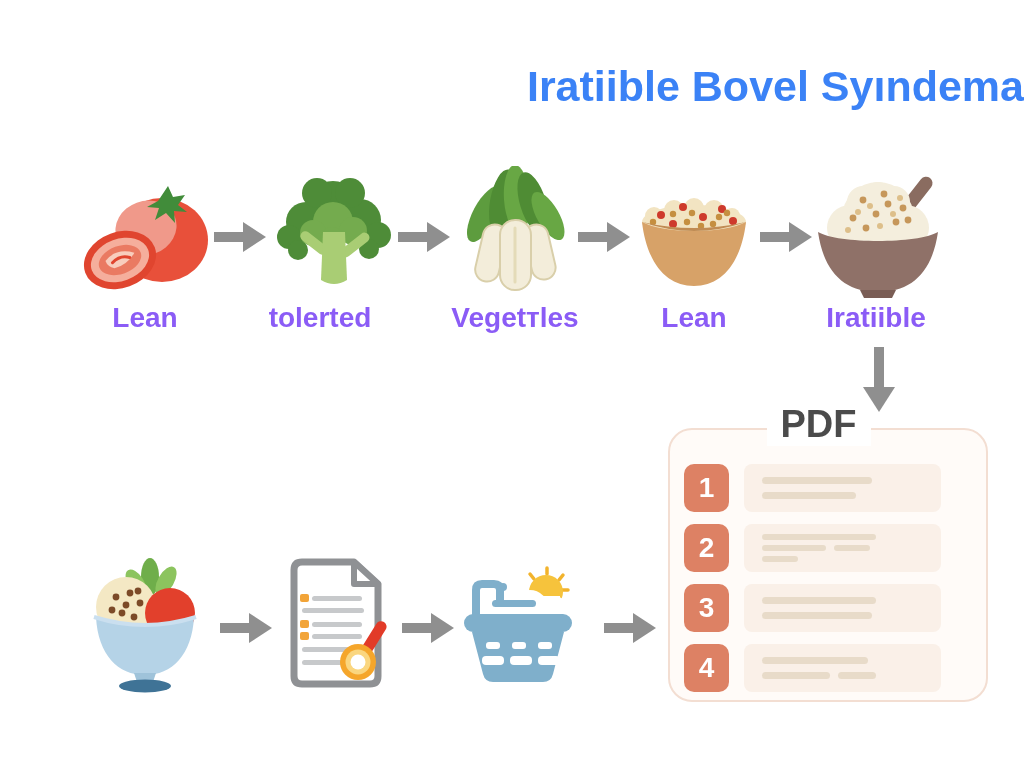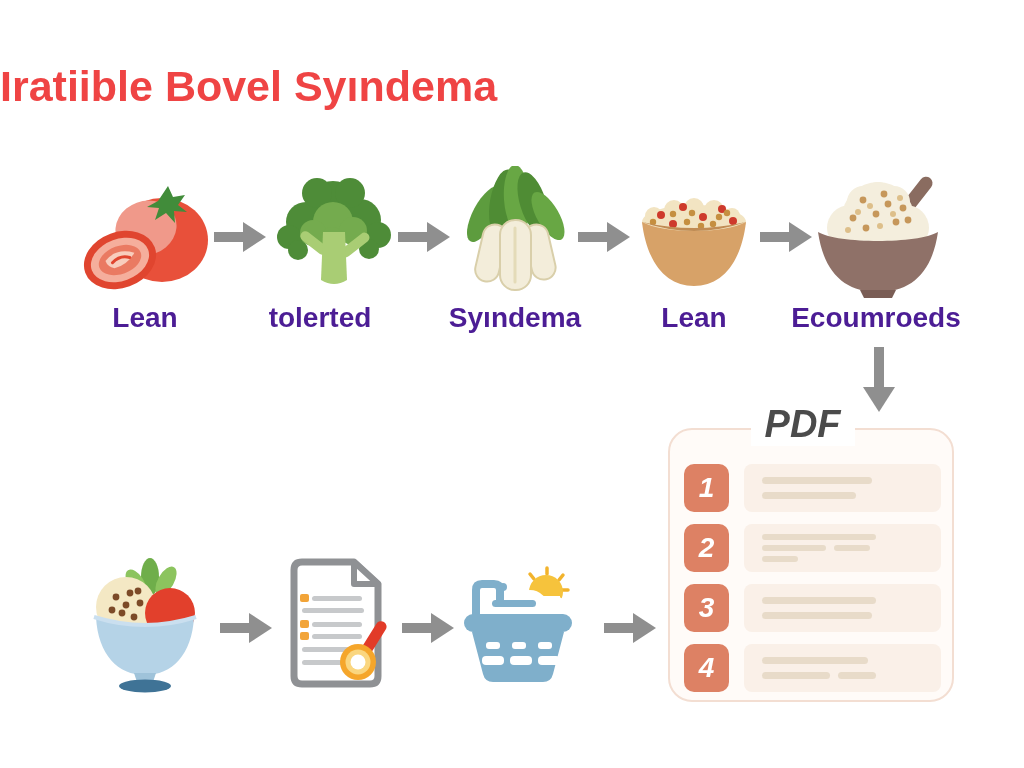--- a/index.html
+++ b/index.html
@@ -1,34 +1,33 @@
 <!DOCTYPE html>
 <html><head>
 <meta charset="utf-8">
 <style>
   html,body{margin:0;padding:0;}
   body{
     width:1024px;height:768px;position:relative;background:#ffffff;
     font-family:"Liberation Sans", sans-serif;overflow:hidden;
   }
   .title{
-    position:absolute;top:62px;left:0;width:100%;text-align:left;
-    font-size:43px;font-weight:700;color:#ef4444;letter-spacing:0px;
+    position:absolute;top:62px;left:0;width:100%;text-align:right;
+    font-size:43px;font-weight:700;color:#3b82f6;letter-spacing:0px;
   }
   .stage-label{
     position:absolute;top:302px;transform:translateX(-50%);
-    font-size:28px;font-weight:600;color:#4c1d95;white-space:nowrap;
+    font-size:28px;font-weight:600;color:#8b5cf6;white-space:nowrap;
   }
   .abs{position:absolute;}
   
   .pdf-panel{
-    position:absolute;left:668px;top:428px;width:286px;height:274px;
+    position:absolute;left:668px;top:428px;width:320px;height:274px;
     background:#fffbf8;border:2px solid #f3ded2;border-radius:24px;
     box-sizing:border-box;
-    font-style:italic;
   }
   .pdf-title{
     position:absolute;top:-26px;left:47%;transform:translateX(-50%);
     font-size:38px;font-weight:700;color:#4b4b4b;background:#ffffff;
     padding:0 14px;line-height:1.1;
   }
   .pdf-item{position:absolute;left:14px;display:flex;gap:15px;}
   .badge{
     width:45px;height:48px;border-radius:10px;background:#dd8164;
     color:#ffffff;font-size:28px;font-weight:700;
@@ -176,23 +175,23 @@
     <circle cx="72" cy="56" r="3"></circle>
       <circle cx="92" cy="28" r="3"></circle>
       <circle cx="40" cy="60" r="3"></circle>
   </g>
   <path d="M10 62 C16 104 38 122 70 122 C102 122 124 104 130 62 C110 74 30 74 10 62 Z" fill="#8f7168"></path>
   <path d="M52 120 L88 120 L84 128 L56 128 Z" fill="#7a5d55"></path>
 </svg>
 
 <div class="stage-label" style="left:145px">Lean</div>
 <div class="stage-label" style="left:320px">tolerted</div>
-<div class="stage-label" style="left:515px">Syındema</div>
+<div class="stage-label" style="left:515px">Vegetтles</div>
 <div class="stage-label" style="left:694px">Lean</div>
-<div class="stage-label" style="left:876px">Ecoumroeds</div>
+<div class="stage-label" style="left:876px">Iratiible</div>
 
 <svg class="abs" style="left:861px;top:347px" width="36" height="66" viewBox="0 0 36 66">
   <rect x="13" y="0" width="10" height="42" fill="#8f8f8f"></rect>
   <polygon points="2,40 34,40 18,65" fill="#8f8f8f"></polygon>
 </svg>
 
 <div class="pdf-panel">
   <div class="pdf-title">PDF</div>
 
   <div class="pdf-item" style="top:34px">

